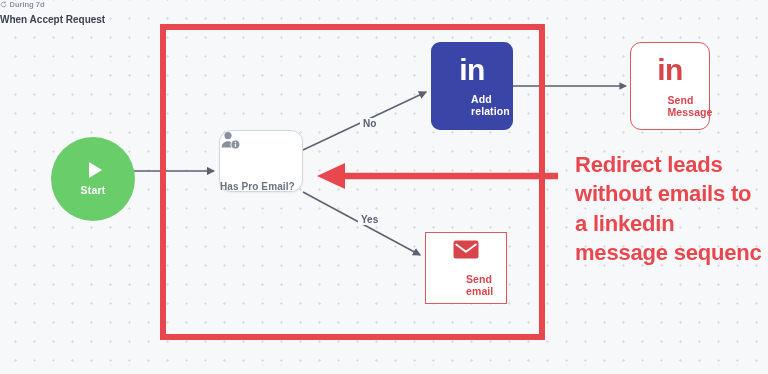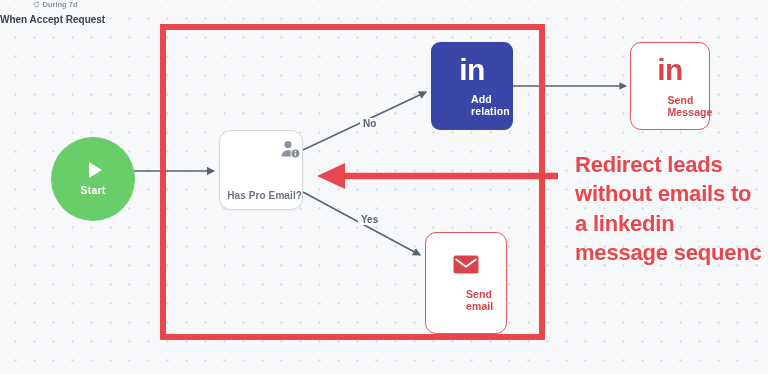--- a/index.html
+++ b/index.html
@@ -40,26 +40,26 @@
     border-bottom: 8px solid transparent;
     margin-left: 4px;
   }
   .start-label {
     color: #ffffff; font-size: 10.5px; font-weight: 700;
     letter-spacing: .2px;
   }
 
   .cond-node {
     left: 219px; top: 130px;
-    width: 84px; height: 80px;
+    width: 84px; height: 62px;
     background: #ffffff;
     border: 1px solid #d3d6dc;
     border-radius: 12px;
     display: flex; flex-direction: column;
-    align-items: flex-end; justify-content: center;
+    align-items: flex-start; justify-content: center;
     gap: 26px;
     box-shadow: 0 1px 2px rgba(20,24,40,.05);
   }
   .cond-label {
     color: #6b7280; font-size: 10px; font-weight: 600;
     letter-spacing: .1px;
   }
   .icon-person { display: block; }
 
   .li-blue-node {
@@ -82,24 +82,24 @@
     border-radius: 11px;
     display: flex; flex-direction: column;
     align-items: center; justify-content: center;
     gap: 9px;
   }
   .li-red-node .in-logo { color: #d9444b; }
   .li-red-node .node-title { color: #d9444b; }
 
   .mail-node {
     left: 425px; top: 232px;
-    width: 82px; height: 102px;
+    width: 82px; height: 72px;
     background: #ffffff;
     border: 1.4px solid #e2575c;
-    border-radius: 11px;
+    border-radius: 0;
     display: flex; flex-direction: column;
     align-items: center; justify-content: center;
     gap: 10px;
   }
   .mail-node .node-title { color: #d9444b; }
 
   .in-logo {
     font-size: 30px; font-weight: 700;
     line-height: 1; letter-spacing: -.5px;
   }
@@ -118,21 +118,21 @@
   #label-yes { left: 358px; top: 214px; }
   #label-when {
     left: 527px; top: 79px;
     font-size: 10px; font-weight: 700; color: #3d4250;
     background: transparent; padding: 0;
   }
   #label-during {
     left: 552px; top: 64px;
     font-size: 7.5px; font-weight: 600; color: #8e93a1;
     background: transparent; padding: 0;
-    display: flex; align-items: center; gap: 2.5px; margin-left: 33px;
+    display: flex; align-items: center; gap: 2.5px;
   }
 
   
   #annot-text {
     position: absolute; z-index: 5;
     left: 575px; top: 150px; width: 190px;
     color: #e8474e;
     font-size: 22px; font-weight: 700;
     line-height: 1.33;
     letter-spacing: -.2px;

